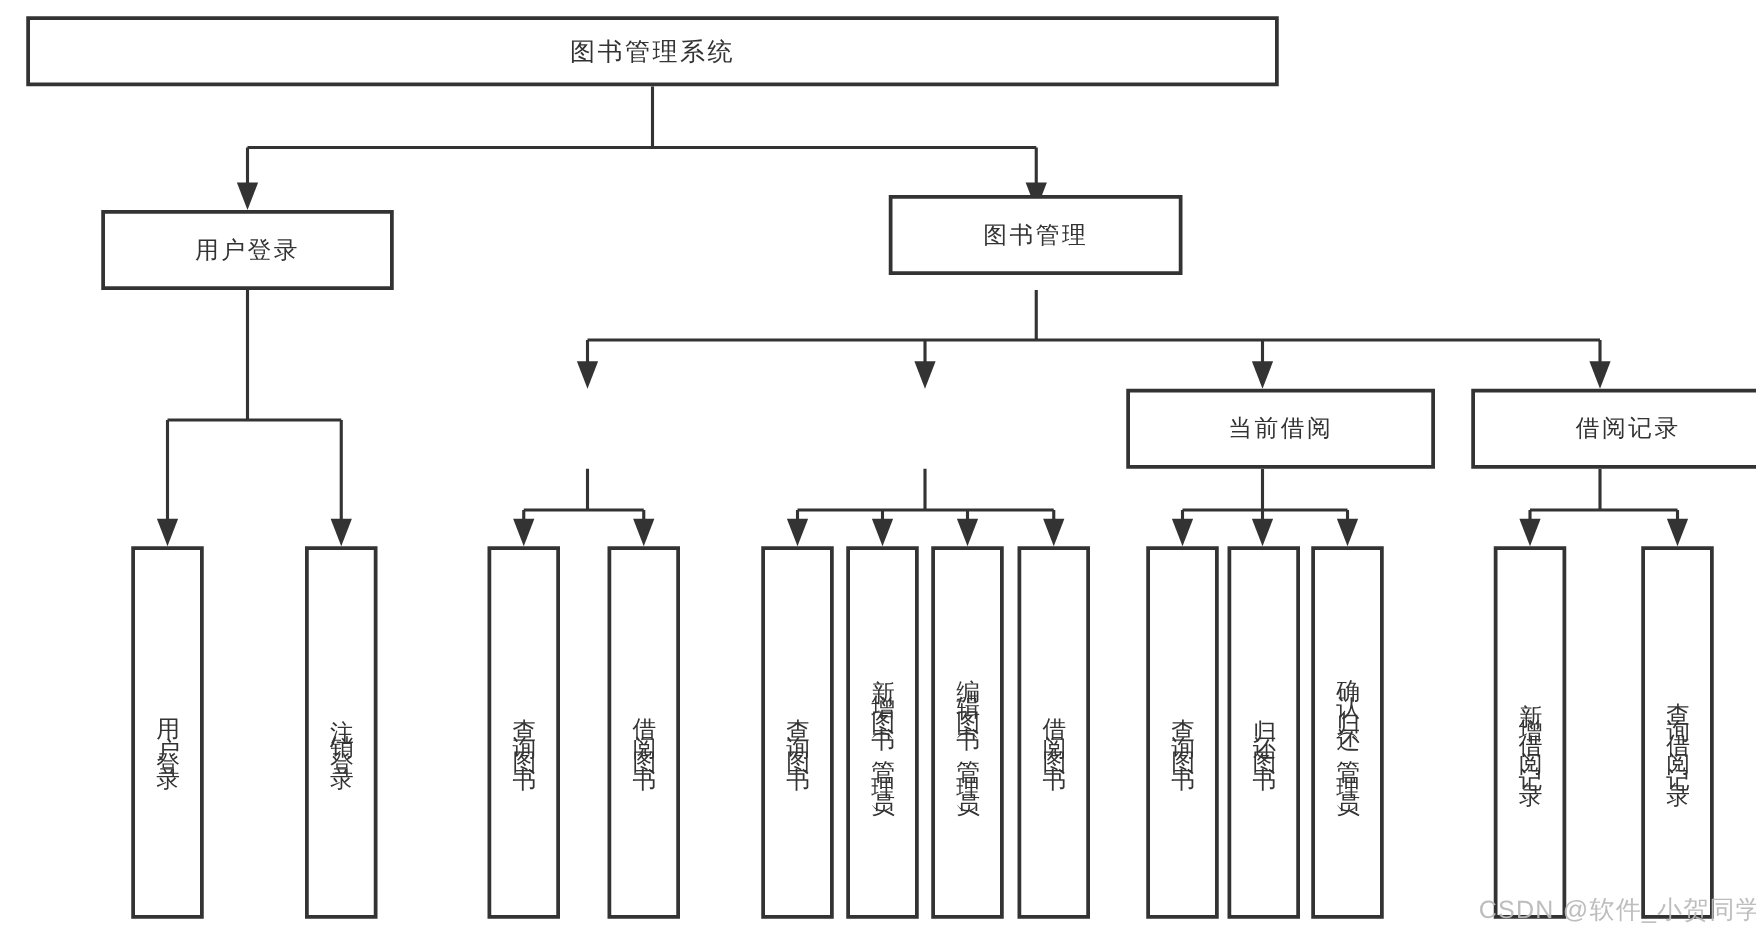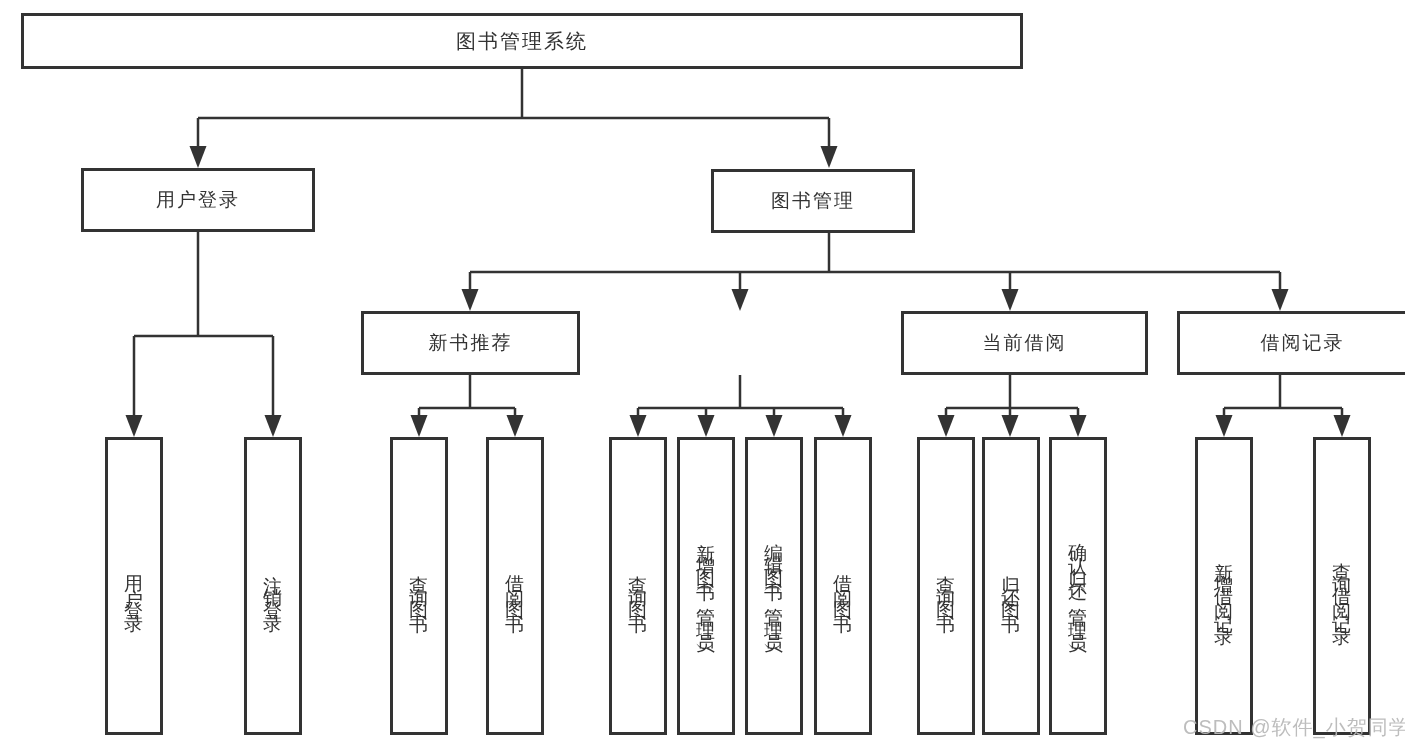--- a/index.html
+++ b/index.html
@@ -122,27 +122,24 @@
       <polygon points="1333.5,415 1350.5,415 1342,437" fill="#333333"></polygon>
     </svg>
 
   <div class="box h-box root-box" style="left:21px; top:13px; width:1002px; height:56px;">
     <span>图书管理系统</span>
   </div>
 
   <div class="box h-box" style="left:81px; top:168px; width:234px; height:64px;">
     <span>用户登录</span>
   </div>
-  <div class="box h-box" style="left:711px; top:169px; width:204px; height:64px;">
+  <div class="box h-box" style="left:711px; top:156px; width:235px; height:64px;">
     <span>图书管理</span>
   </div>
 
-  <div class="box h-box" style="left:361px; top:311px; width:219px; height:64px;">
-    <span>新书推荐</span>
-  </div>
   <div class="box h-box" style="left:901px; top:311px; width:247px; height:64px;">
     <span>当前借阅</span>
   </div>
   <div class="box h-box" style="left:1177px; top:311px; width:251px; height:64px;text-align:right;">
     <span>借阅记录</span>
   </div>
 
   <div class="box v-box" style="left:105px; top:437px; width:58px; height:298px;">
     <span>用户登录</span>
   </div>

